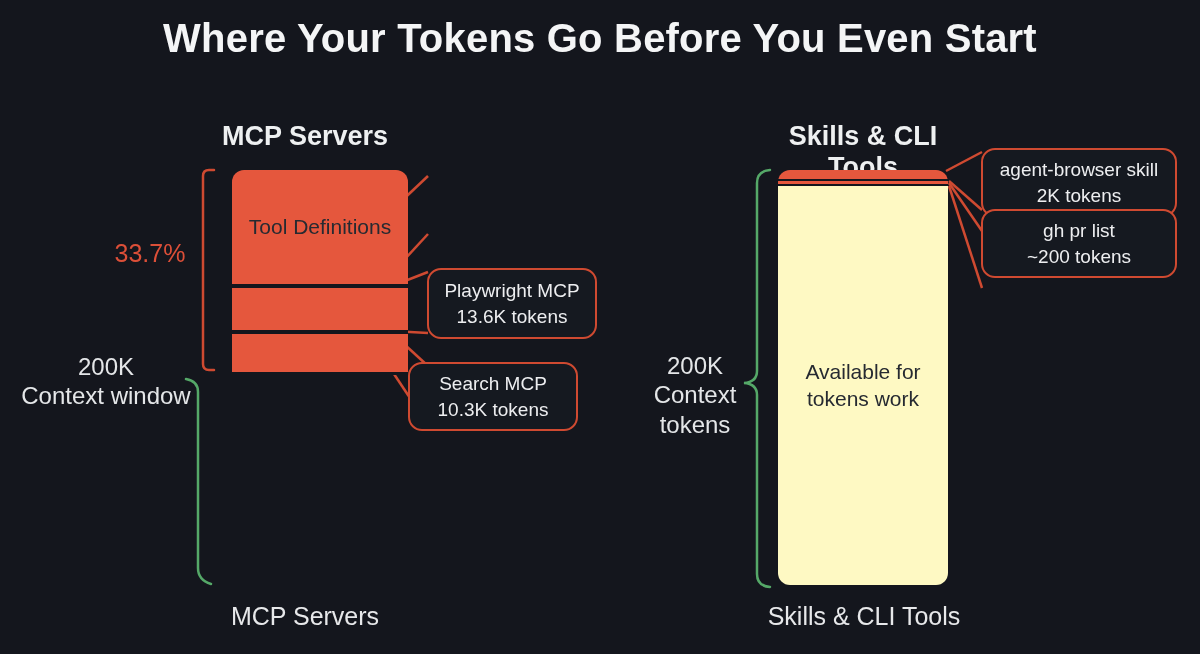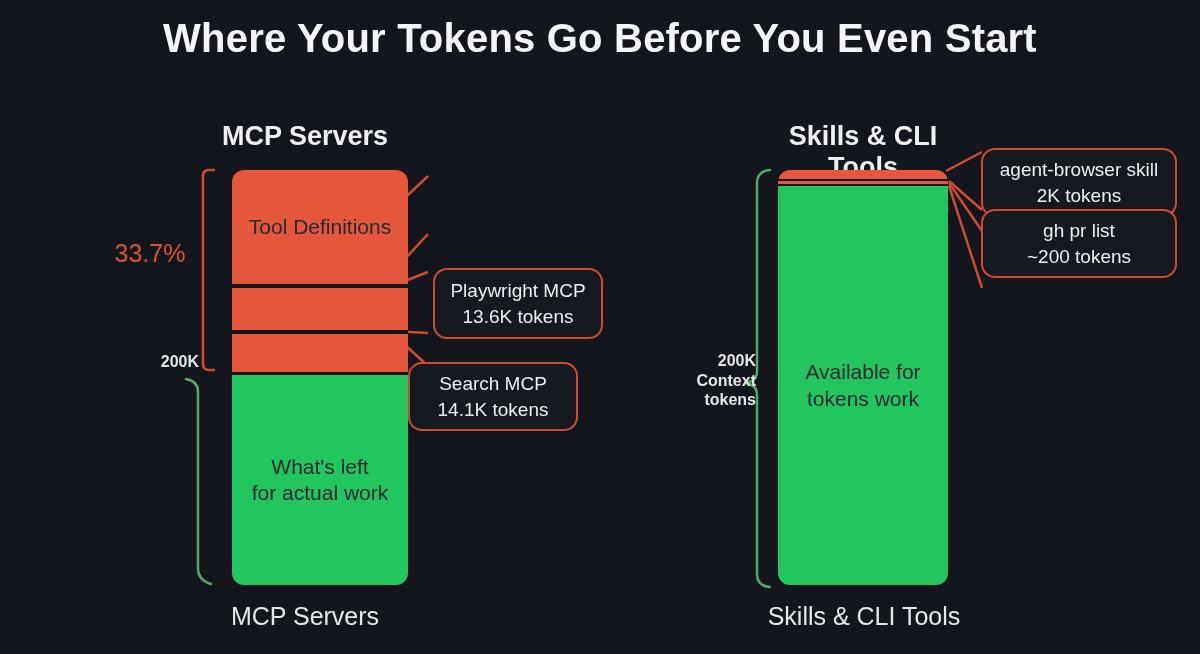--- a/index.html
+++ b/index.html
@@ -22,35 +22,35 @@
   }
   .overlay{position:absolute;left:0;top:0;pointer-events:none;}
   .bar{
     position:absolute;top:170px;height:415px;border-radius:12px;overflow:hidden;
     display:flex;flex-direction:column;
   }
   .bar.mcp{left:232px;width:176px;}
   .bar.skills{left:778px;width:170px;}
   .seg{width:100%;}
   .seg.red{background:#e5573d;}
-  .seg.green{background:#22c55e;flex:1;}
+  .seg.green{background:#fef9c3;flex:1;}
   .seg.labelled{display:flex;flex-direction:column;align-items:center;justify-content:center;}
   .gap{width:100%;background:#14161d;}
   .seg-label{
     text-align:center;font-size:21px;line-height:1.24;color:#262a31;font-weight:400;
   }
   .seg-label span{display:block;}
   .callout{
     position:absolute;border:2.5px solid #cf4a31;border-radius:14px;background:#151920;
     display:flex;flex-direction:column;align-items:center;justify-content:center;
     text-align:center;font-size:19px;line-height:1.34;color:#edeef0;
   }
   .callout span{display:block;}
   .pct-label{left:108px;top:239px;width:84px;text-align:center;font-size:25px;color:#dc4f38;}
-  .axis-label{ text-align:right;font-size:16px;line-height:1.22;color:#e4e6e8;font-weight:bold;}
+  .axis-label{ text-align:center;font-size:24px;line-height:1.22;color:#e4e6e8;}
   .axis-label span{display:block;}
   .axis-left{left:13px;top:352px;width:186px;}
   .axis-right{left:634px;top:351px;width:122px;}
 </style>
 </head>
 <body>
 
 <div class="stage">
 
   <svg class="overlay" width="1200" height="654" viewBox="0 0 1200 654">
@@ -83,60 +83,55 @@
     <div class="seg red labelled" style="height:114px;">
       <div class="seg-label">
         <span>Tool Definitions</span>
       </div>
     </div>
     <div class="gap" style="height:4px;"></div>
     <div class="seg red" style="height:42px;"></div>
     <div class="gap" style="height:4px;"></div>
     <div class="seg red" style="height:38px;"></div>
     <div class="gap" style="height:3px;"></div>
-    <div class="seg green labelled">
-      <div class="seg-label">
-        <span>What's left</span>
-        <span>for actual work</span>
-      </div>
-    </div>
   </div>
 
   <div class="bar skills">
     <div class="seg red" style="height:9px;"></div>
     <div class="gap" style="height:2px;"></div>
     <div class="seg red" style="height:3px;"></div>
     <div class="gap" style="height:2px;"></div>
     <div class="seg green labelled">
       <div class="seg-label">
         <span>Available for</span>
         <span>tokens work</span>
       </div>
     </div>
   </div>
 
   <div class="abs pct-label">33.7%</div>
 
   <div class="abs axis-label axis-left">
     <span>200K</span>
+    <span>Context window</span>
   </div>
 
   <div class="abs axis-label axis-right">
     <span>200K</span>
     <span>Context</span>
     <span>tokens</span>
   </div>
 
-  <div class="callout" style="left:427px;top:268px;width:166px;height:67px;margin-left:6px;">
+  <div class="callout" style="left:427px;top:268px;width:166px;height:67px;">
     <span>Playwright MCP</span>
     <span>13.6K tokens</span>
   </div>
   <div class="callout" style="left:408px;top:362px;width:166px;height:65px;">
     <span>Search MCP</span>
-    <span>14.1K tokens</span>
+    <span>10.3K tokens</span>
   </div>
 
   <div class="callout" style="left:981px;top:148px;width:192px;height:65px;">
     <span>agent-browser skill</span>
     <span>2K tokens</span>
   </div>
   <div class="callout" style="left:981px;top:209px;width:192px;height:65px;">
     <span>gh pr list</span>
     <span>~200 tokens</span>
   </div>

